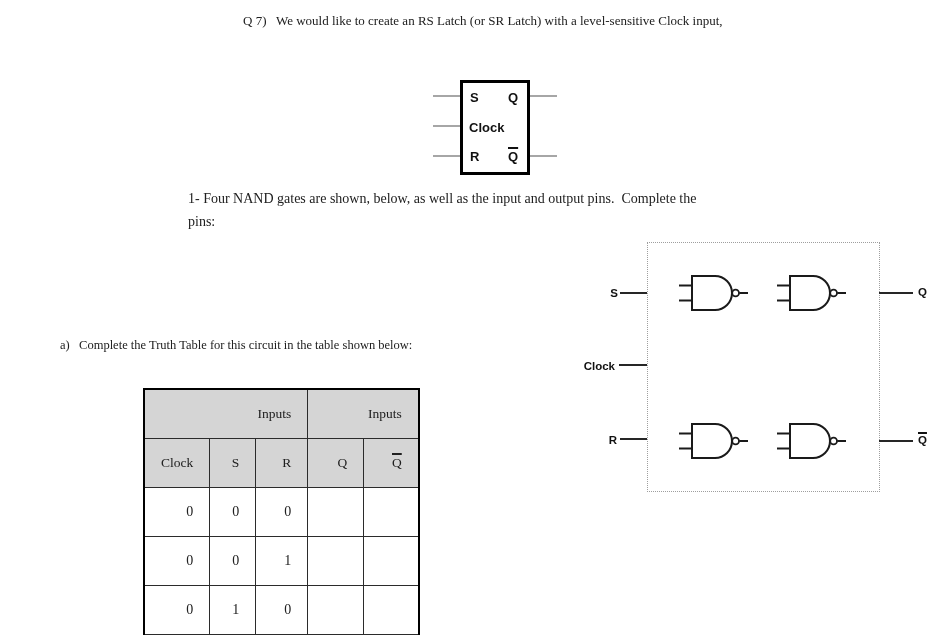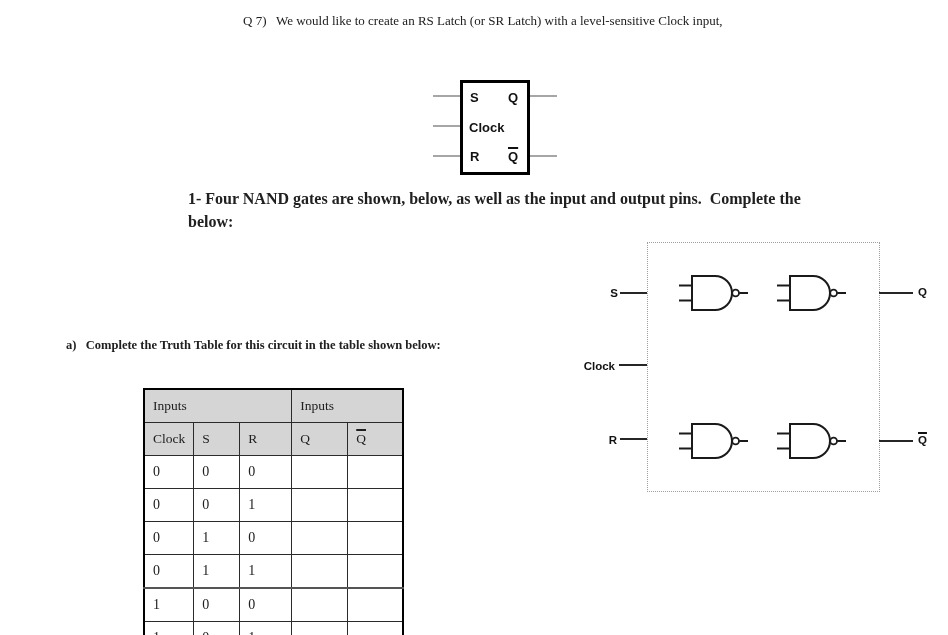--- a/index.html
+++ b/index.html
@@ -3,22 +3,22 @@
 <meta charset="utf-8">
 <style>
   * { margin: 0; padding: 0; box-sizing: border-box; }
   html, body { width: 948px; height: 635px; background: #ffffff; overflow: hidden; }
   .page { position: relative; width: 948px; height: 635px; background: #ffffff;
           font-family: "Liberation Serif", serif; color: #202020; }
 
   
   .line { white-space: pre; }
   .question { position: absolute; left: 207px; top: 10px; font-size: 13px; line-height: 21px; margin-left: 36px; }
-  .instruction { position: absolute; left: 188px; top: 188px; font-size: 16px; line-height: 22.5px; font-weight: bold; }
-  .part-a { position: absolute; left: 66px; top: 336px; font-size: 12.5px; line-height: 18px; font-weight: bold; }
+  .instruction { position: absolute; left: 188px; top: 188px; font-size: 14px; line-height: 22.5px; }
+  .part-a { position: absolute; left: 60px; top: 336px; font-size: 12.5px; line-height: 18px; }
 
   
   .latch-box { position: absolute; left: 460px; top: 80px; width: 70px; height: 95px;
                border: 3px solid #000; background: #fff;
                font-family: "Liberation Sans", sans-serif; font-weight: bold; font-size: 13px; color: #111; }
   .latch-box span { position: absolute; line-height: 15px; }
   .lb-s { left: 7px; top: 7px; }
   .lb-q { left: 45px; top: 7px; }
   .lb-clock { left: 6px; top: 37px; }
   .lb-r { left: 7px; top: 66px; }
@@ -26,21 +26,21 @@
   .pin-line { position: absolute; height: 2px; background: #a6a6a6; }
   .pl-s     { left: 433px; top: 95px;  width: 27px; }
   .pl-clock { left: 433px; top: 125px; width: 27px; }
   .pl-r     { left: 433px; top: 155px; width: 27px; }
   .pl-q     { left: 530px; top: 95px;  width: 27px; }
   .pl-qbar  { left: 530px; top: 155px; width: 27px; }
 
   
   .truth { position: absolute; left: 143px; top: 388px; border-collapse: collapse;
            border: 2px solid #000; font-family: "Liberation Serif", serif; }
-  .truth th, .truth td { border: 1px solid #2b2b2b; text-align: left; vertical-align: middle; padding: 8px; }
+  .truth th, .truth td { border: 1px solid #2b2b2b; text-align: right; vertical-align: middle; padding: 16px; }
   .truth thead th { background: #d5d5d5; height: 17px; font-size: 13.5px; font-weight: normal; line-height: 16px; }
   .truth tbody td { height: 25px; font-size: 14px; }
   .truth tbody tr:nth-child(5) td { border-top: 2px solid #555; }
   .bold { font-weight: bold; }
   .ol { text-decoration: overline; text-decoration-thickness: 1.5px; }
 
   
   .circuit-boundary { position: absolute; left: 647px; top: 242px; width: 233px; height: 250px;
                       border: 1px dotted #9e9e9e; background: #fff; }
   .cir-label { position: absolute; font-family: "Liberation Sans", sans-serif; font-weight: bold;
@@ -83,21 +83,21 @@
   <div class="latch-box">
     <span class="lb-s">S</span>
     <span class="lb-q">Q</span>
     <span class="lb-clock">Clock</span>
     <span class="lb-r">R</span>
     <span class="lb-qbar ol">Q</span>
   </div>
 
   <div class="instruction">
     <div class="line">1- Four NAND gates are shown, below, as well as the input and output pins.  Complete the</div>
-    <div class="line">below:</div>
+    <div class="line">pins:</div>
   </div>
 
   <div class="part-a line">a)   Complete the Truth Table for this circuit in the table shown below:</div>
 
   <table class="truth">
     <colgroup>
       <col style="width:45px">
         <col style="width:46px">
         <col style="width:52px">
       <col style="width:56px">

